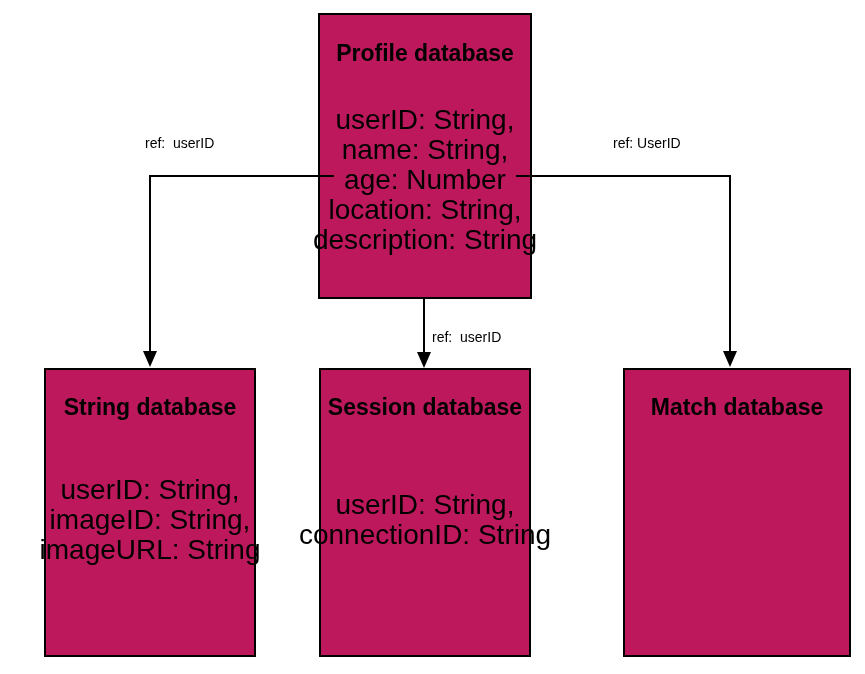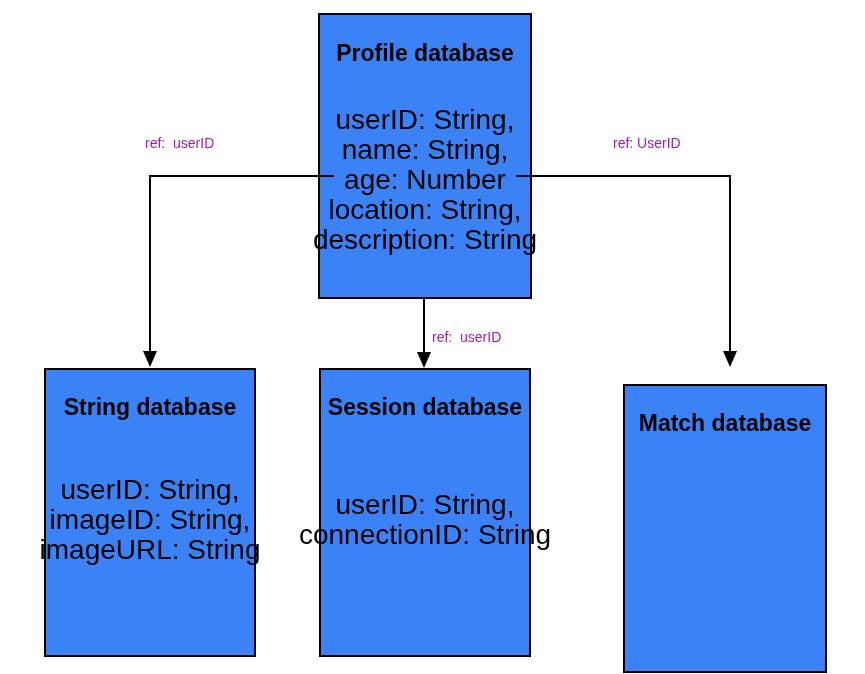--- a/index.html
+++ b/index.html
@@ -12,21 +12,21 @@
     width: 865px;
     height: 674px;
     background: #ffffff;
     font-family: "Liberation Sans", sans-serif;
     overflow: hidden;
   }
   .box {
     position: absolute;
     box-sizing: border-box;
     border: 2px solid #000000;
-    background: #3b82f6;
+    background: #be185d;
     z-index: 2;
   }
   .box-title {
     position: absolute;
     left: 50%;
     transform: translateX(-50%);
     white-space: nowrap;
     font-weight: bold;
     font-size: 23px;
     color: #000000;
@@ -39,21 +39,21 @@
     white-space: nowrap;
     text-align: center;
     font-size: 28px;
     color: #000000;
     line-height: 30px;
   }
   .edge-label {
     position: absolute;
     white-space: pre;
     font-size: 14px;
-    color: #a21caf;
+    color: #000000;
     z-index: 4;
   }
   svg.wires {
     position: absolute;
     left: 0;
     top: 0;
     width: 865px;
     height: 674px;
     z-index: 3;
     overflow: visible;
@@ -105,21 +105,21 @@
 imageID: String,
 imageURL: String</div>
   </div>
 
   <div class="box" style="left:319px; top:368px; width:212px; height:289px;">
     <div class="box-title" style="top:25px;">Session database</div>
     <div class="box-fields" style="top:120px; white-space:pre;">userID: String,
 connectionID: String</div>
   </div>
 
-  <div class="box" style="left:623px; top:384px; width:204px; height:289px;">
+  <div class="box" style="left:623px; top:368px; width:228px; height:289px;">
     <div class="box-title" style="top:25px;">Match database</div>
   </div>
 
   <div class="edge-label" style="left:145px; top:135px;">ref:  userID</div>
 
   <div class="edge-label" style="left:432px; top:329px;">ref:  userID</div>
 
   <div class="edge-label" style="left:613px; top:135px;">ref: UserID</div>
 
 </div>

